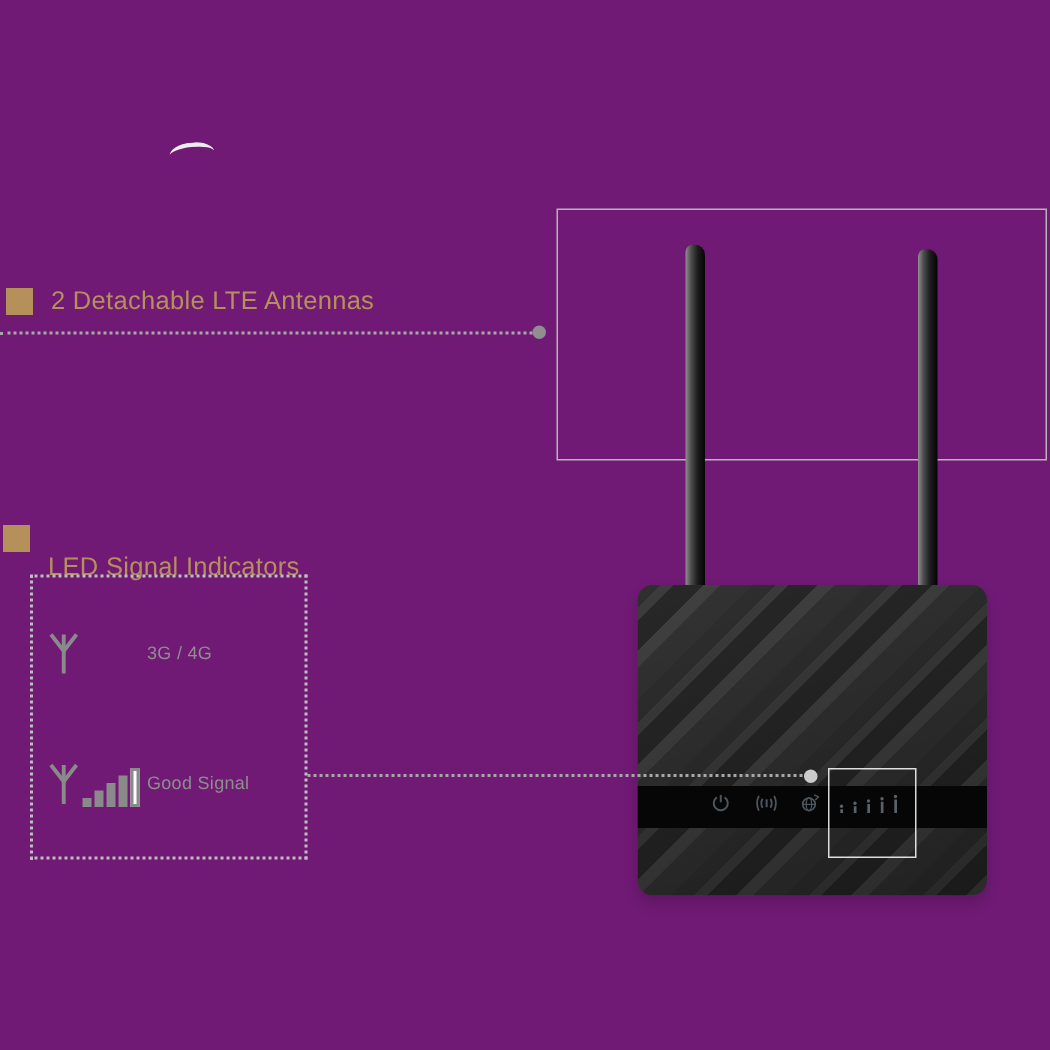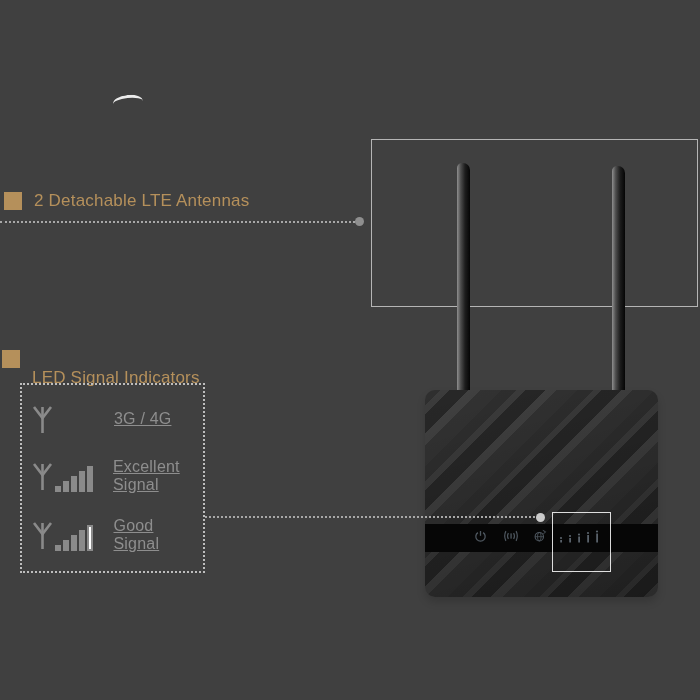--- a/index.html
+++ b/index.html
@@ -1,17 +1,17 @@
 <!DOCTYPE html>
 <html><head>
 <meta charset="utf-8">
 <style>
   html,body{margin:0;padding:0;background:#fff;}
   #stage{
-    position:relative;width:700px;height:700px;background:#404040;overflow:hidden;
+    position:relative;width:700px;height:700px;background:#701a75;overflow:hidden;
     font-family:"Liberation Sans",sans-serif;
   }
   
   .bullet{position:absolute;width:18px;height:18px;background:#b5905b;}
   .callout-label{position:absolute;font-size:17px;color:#b5905b;letter-spacing:.2px;}
   
   .leader{position:absolute;height:0;border-top:2px dotted #a8a8a8;}
   .leader-dot{position:absolute;width:9px;height:9px;border-radius:50%;background:#8f8f8f;}
   
   #antenna-box{position:absolute;left:371px;top:139px;width:325px;height:166px;border:1px solid #b5b5b5;}
@@ -43,21 +43,21 @@
     position:absolute;left:20px;top:383px;width:185px;height:190px;
     border:2px dotted #bdbdbd;box-sizing:border-box;
     display:flex;flex-direction:column;justify-content:space-around;padding:6px 0 6px 10px;
   }
   .legend-row{display:flex;align-items:center;}
   .sig-icon{width:62px;height:32px;display:flex;align-items:flex-end;gap:2px;}
   .sig-icon svg{flex:0 0 auto;}
   .bar{display:inline-block;width:6px;box-sizing:border-box;}
   .bar.filled{background:#8a8a8a;}
   .bar.hollow{border:2px solid #8a8a8a;background:#ffffff;}
-  .legend-label{font-size:16px;color:#8e8e8e;margin-left:20px;letter-spacing:.2px;text-decoration:underline;}
+  .legend-label{font-size:12px;color:#8e8e8e;margin-left:4px;letter-spacing:.2px;}
   
   #smudge{position:absolute;left:113px;top:95px;width:30px;height:12px;border-top:3px solid #ececec;border-radius:50%;transform:rotate(-6deg);}
 </style>
 </head>
 <body>
 
 <div id="stage">
 
   <div id="smudge"></div>
 
@@ -135,33 +135,19 @@
     <div class="legend-row">
       <span class="sig-icon">
           <svg width="21" height="30" viewBox="0 0 21 30">
             <path d="M2 2 L10.5 13 L19 2" fill="none" stroke="#8a8a8a" stroke-width="2.6"></path>
             <line x1="10.5" y1="2" x2="10.5" y2="28" stroke="#8a8a8a" stroke-width="2.6"></line>
           </svg>
           <span class="bar filled" style="height: 6px;"></span>
           <span class="bar filled" style="height: 11px;"></span>
           <span class="bar filled" style="height: 16px;"></span>
           <span class="bar filled" style="height: 21px;"></span>
-          <span class="bar filled" style="height: 26px;"></span>
-        </span>
-      <span class="legend-label">Excellent Signal</span>
-    </div>
-    <div class="legend-row">
-      <span class="sig-icon">
-          <svg width="21" height="30" viewBox="0 0 21 30">
-            <path d="M2 2 L10.5 13 L19 2" fill="none" stroke="#8a8a8a" stroke-width="2.6"></path>
-            <line x1="10.5" y1="2" x2="10.5" y2="28" stroke="#8a8a8a" stroke-width="2.6"></line>
-          </svg>
-          <span class="bar filled" style="height: 6px;"></span>
-          <span class="bar filled" style="height: 11px;"></span>
-          <span class="bar filled" style="height: 16px;"></span>
-          <span class="bar filled" style="height: 21px;"></span>
           <span class="bar hollow" style="height: 26px;"></span>
         </span>
       <span class="legend-label">Good Signal</span>
     </div>
   </div>
 
 </div>
 
 </body></html>

